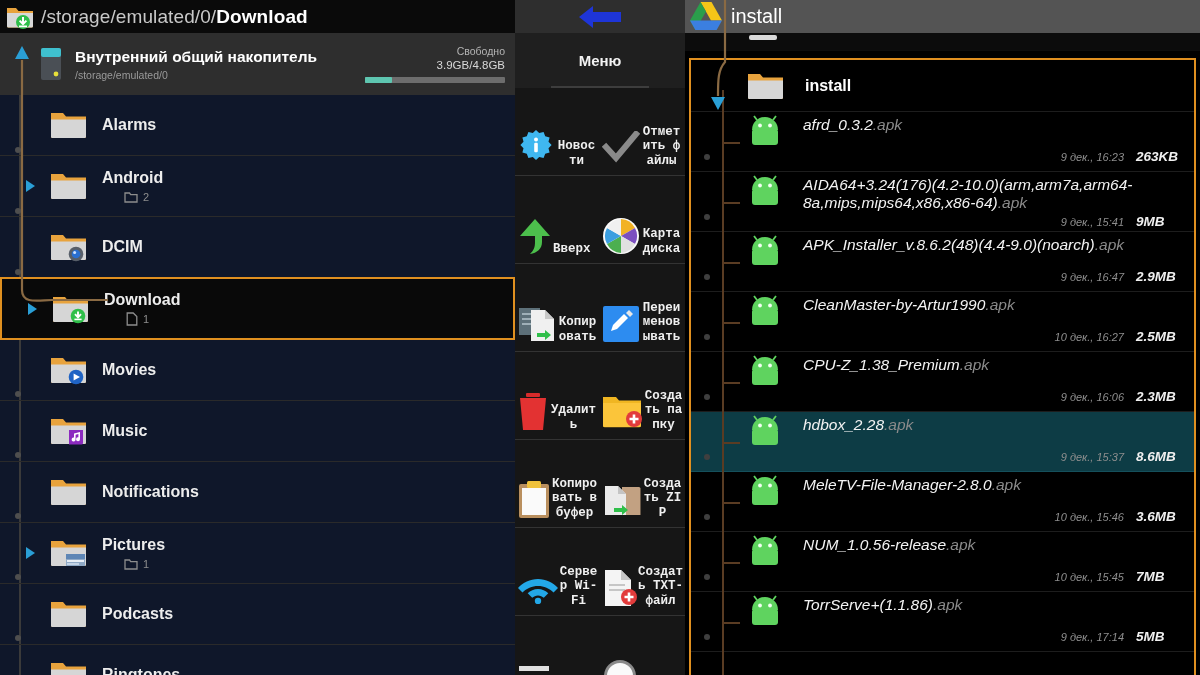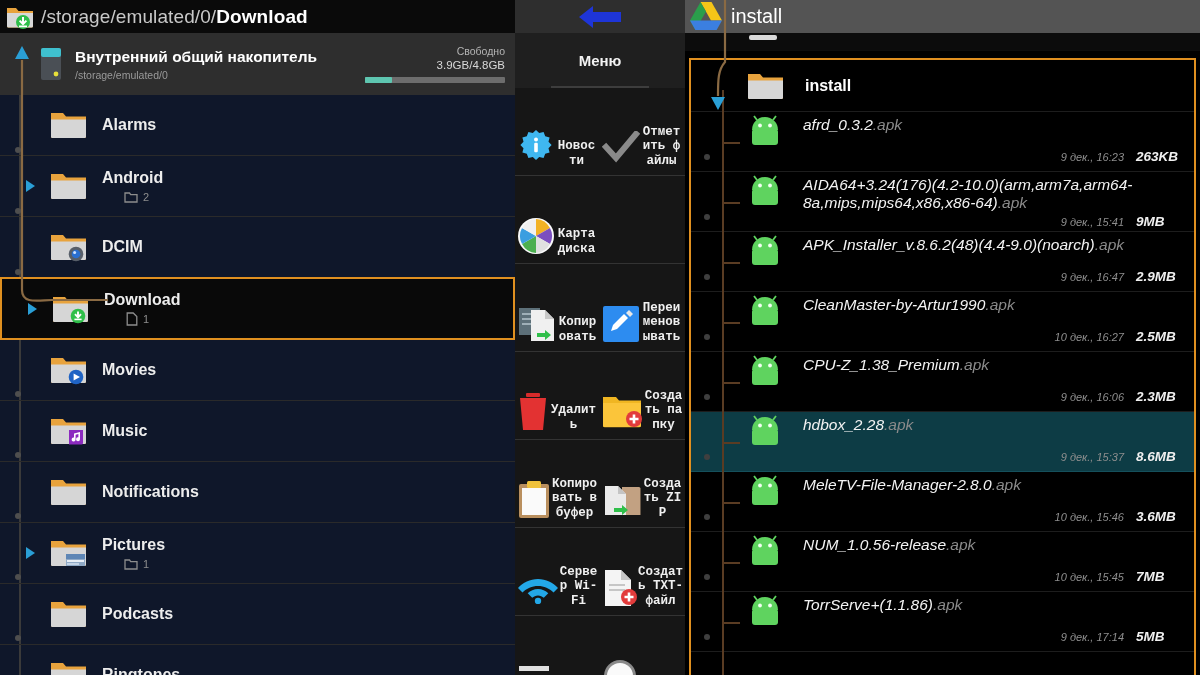--- a/index.html
+++ b/index.html
@@ -337,20 +337,28 @@
               <svg width="38" height="34" viewBox="0 0 38 34">
                 <path d="M4 16 L14 27 L34 3" stroke="#8a8a8a" stroke-width="6" fill="none" stroke-linecap="square"></path>
               </svg>
             </span>
             <span class="ml">Отметить файлы</span>
           </div>
         </div>
         <div class="menu-rowpair">
           <div class="menu-cell">
             <span class="mi">
+              <svg width="36" height="38" viewBox="0 0 36 38">
+                <path d="M18 2 L33 19 h-8 v6 c0 7-5 11-12 12 4-4 5-7 5-12 v-6 H3 Z" fill="#4cbf4c"></path>
+              </svg>
+            </span>
+            <span class="ml">Вверх</span>
+          </div>
+          <div class="menu-cell">
+            <span class="mi">
               <svg width="38" height="38" viewBox="0 0 38 38">
                 <circle cx="19" cy="19" r="18" fill="#fafafa"></circle>
                 <path d="M19 19 L19 2 A17 17 0 0 1 33 11 Z" fill="#f2b224"></path>
                 <path d="M19 19 L33 11 A17 17 0 0 1 33 27 Z" fill="#7b4fbf"></path>
                 <path d="M19 19 L33 27 A17 17 0 0 1 19 36 Z" fill="#e0e0e0"></path>
                 <path d="M19 19 L19 36 A17 17 0 0 1 5 27 Z" fill="#4caf50"></path>
                 <path d="M19 19 L5 27 A17 17 0 0 1 5 11 Z" fill="#3b9ee0"></path>
                 <path d="M19 19 L5 11 A17 17 0 0 1 19 2 Z" fill="#f0f0f0"></path>
               </svg>
             </span>

